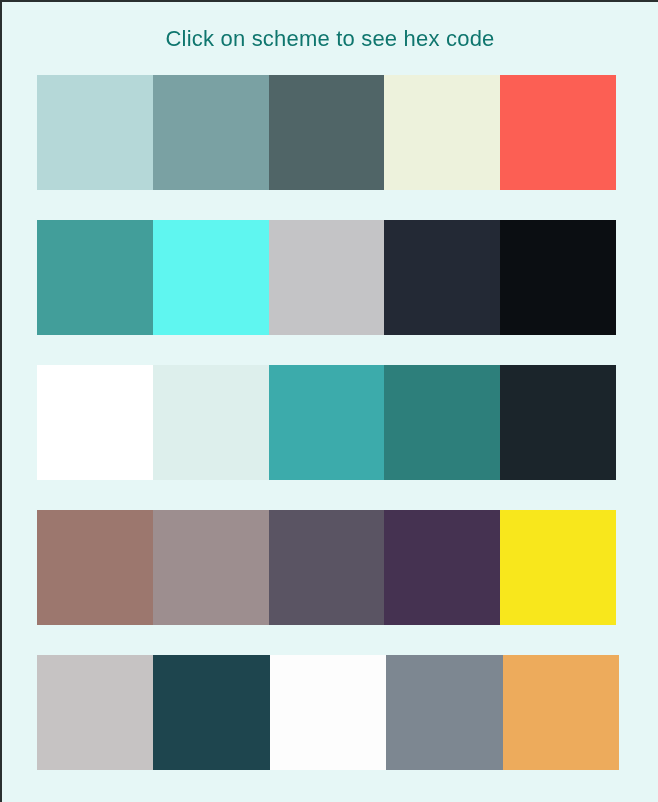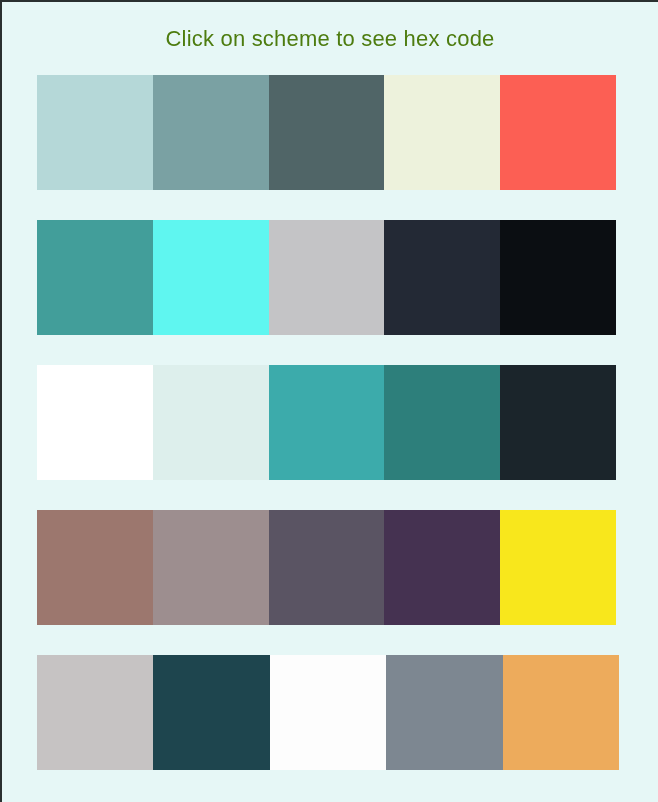--- a/index.html
+++ b/index.html
@@ -18,21 +18,21 @@
   }
   #app {
     width: 100%;
     height: 100%;
     background: #e6f7f6;
     position: relative;
     box-sizing: border-box;
   }
   #page-title {
     text-align: center;
-    color: #4d7c0f;
+    color: #0f766e;
     font-size: 22px;
     font-weight: 400;
     letter-spacing: 0.2px;
     padding-top: 23px;
     margin: 0;
     line-height: 28px;
     font-family: "Liberation Sans", sans-serif;
   }
   #scheme-list {
     margin-top: 22px;

